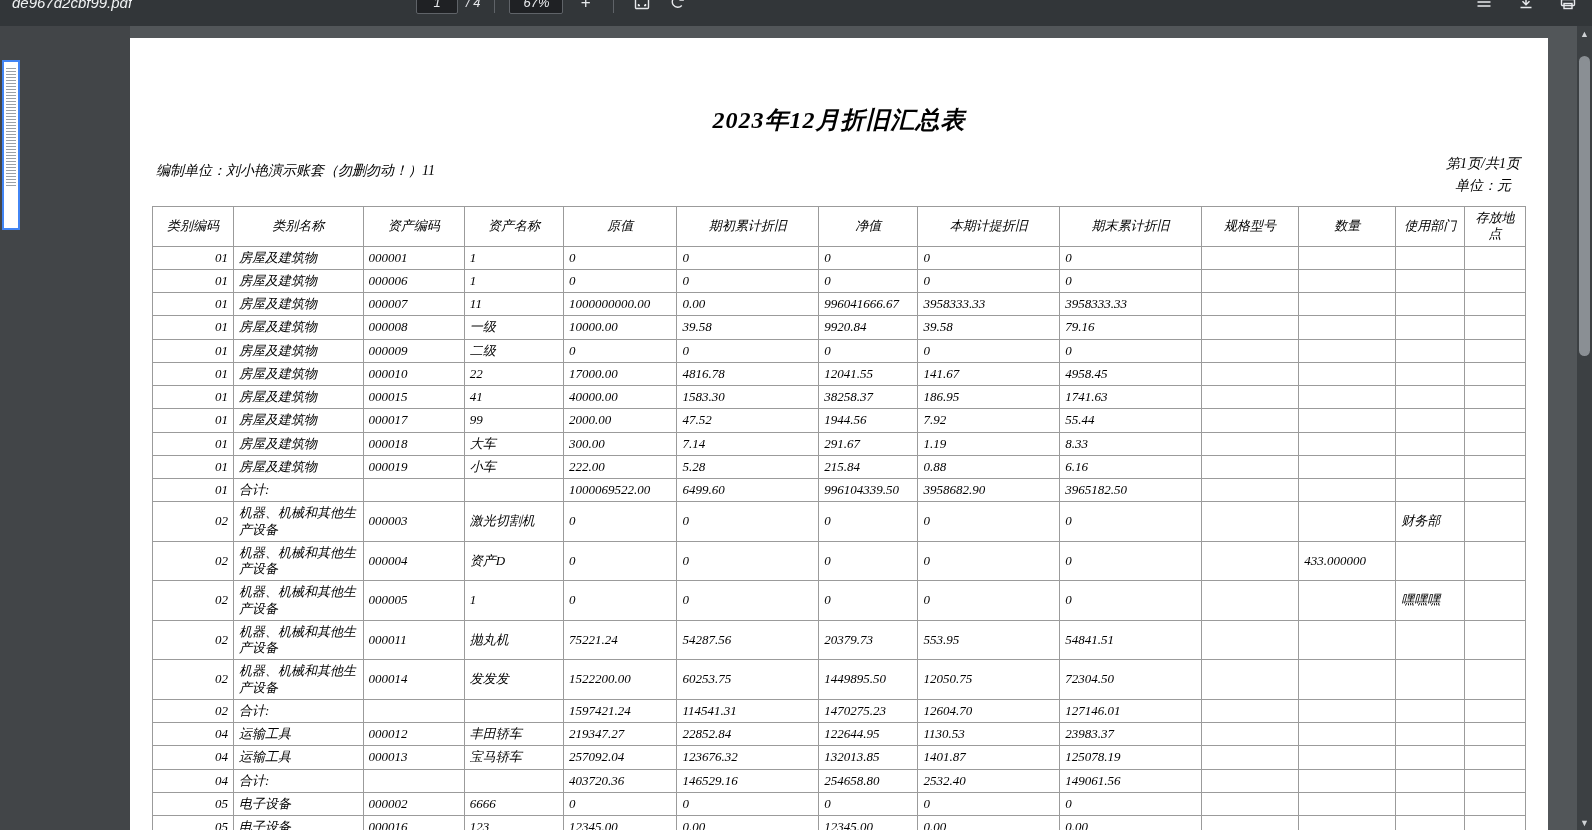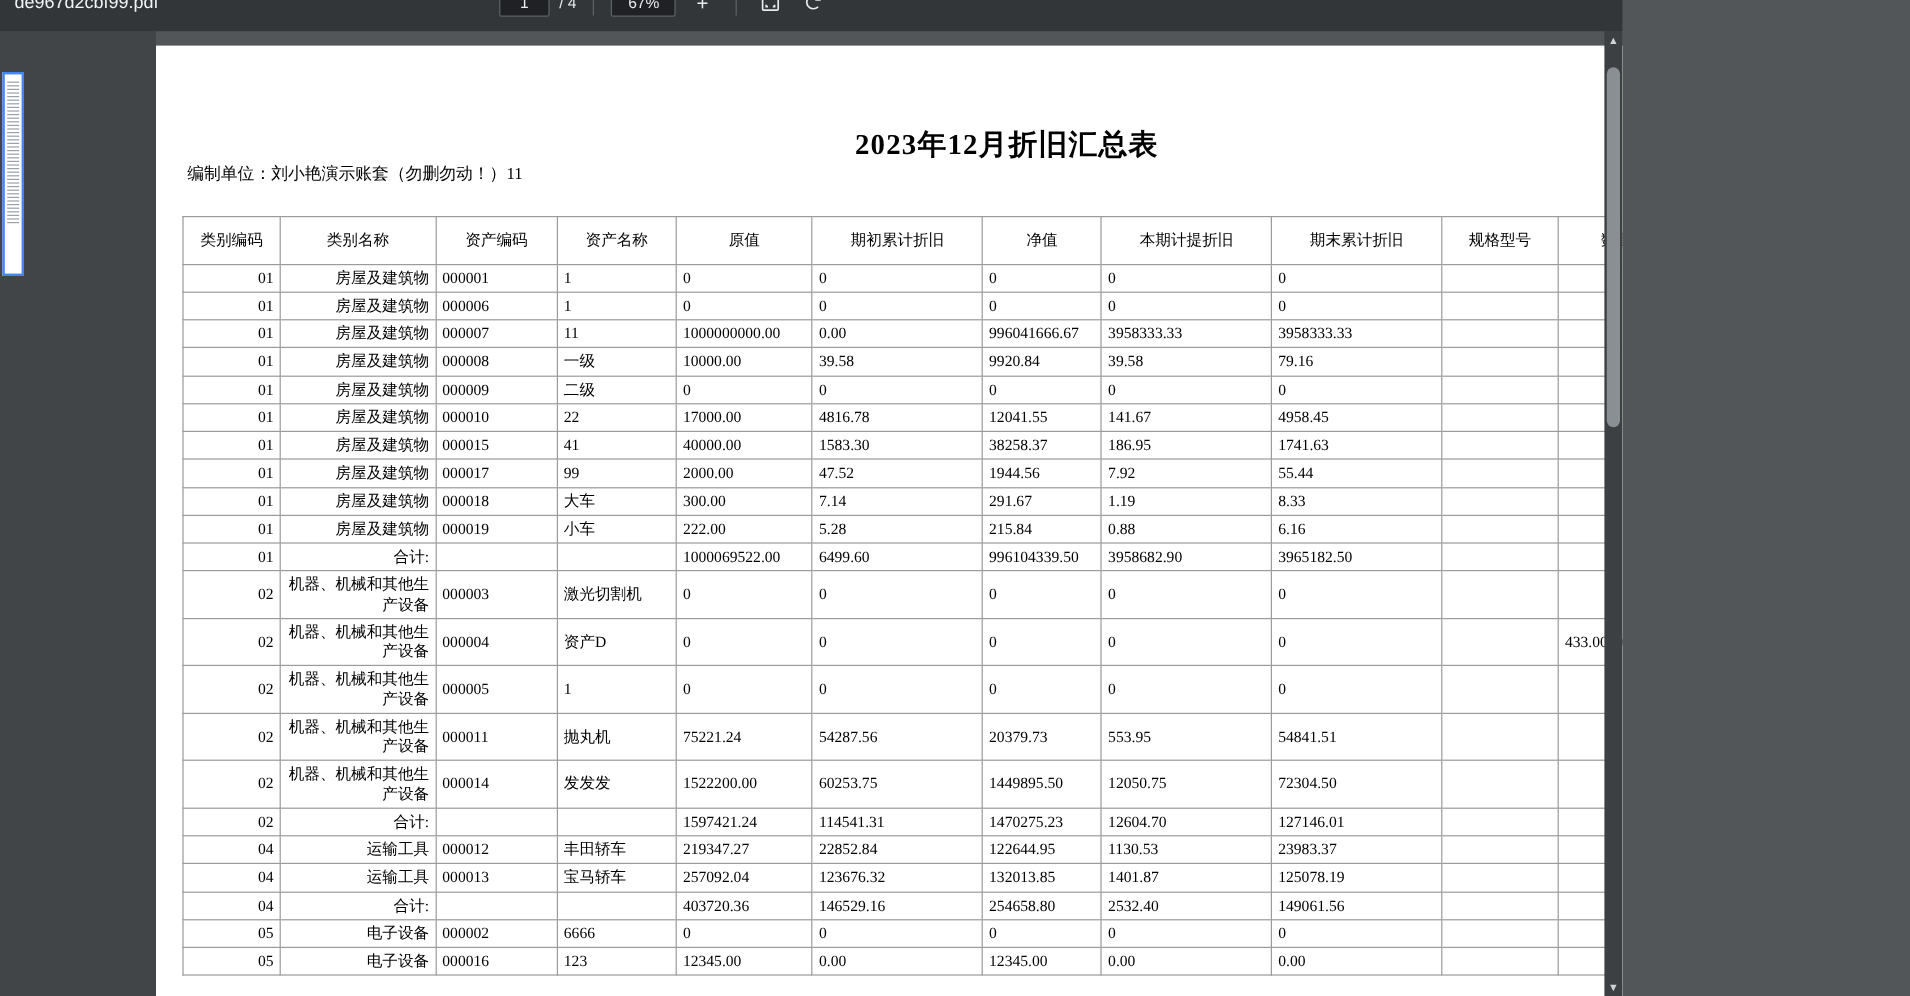--- a/index.html
+++ b/index.html
@@ -5,23 +5,24 @@
   * { box-sizing: border-box; }
   html, body {
     margin: 0; padding: 0;
     width: 1592px; height: 830px;
     overflow: hidden;
     background: #525659;
     font-family: "Liberation Sans", sans-serif;
   }
   #app {
     position: relative;
-    width: 1352px; height: 830px;
+    width: 1592px; height: 830px;
     background: #525659;
     overflow: hidden;
+    font-style: italic;
   }
 
   
   .toolbar {
     position: absolute;
     top: -22px; left: 0;
     width: 1592px; height: 48px;
     background: #323639;
     display: flex;
     align-items: center;
@@ -123,20 +124,21 @@
     text-align: center;
     font-family: "Liberation Serif", serif;
     font-weight: bold;
     font-size: 24px;
     color: #000;
     margin: 38px 0 0 0;
     letter-spacing: 1px;
   }
   .meta-row {
     position: relative;
+    margin-top: 26px;
     height: 44px;
     font-family: "Liberation Serif", serif;
     font-size: 14px;
     color: #000;
   }
   .meta-left {
     position: absolute; left: 4px; top: 0;
   }
   .meta-right {
     position: absolute; right: 6px; top: -9px;
@@ -164,21 +166,21 @@
     height: 26px;
   }
   table.dep td {
     height: 22px;
     text-align: left;
     white-space: nowrap;
     overflow: hidden;
   }
   table.dep td.c { text-align: right; }
   table.dep tr.tall td { height: 29px; white-space: normal; }
-  table.dep td.wrap { white-space: normal; text-align: right; }
+  table.dep td.wrap { white-space: normal; text-align: left; }
 
   
   .scroll-track {
     position: absolute;
     top: 26px; right: 0;
     width: 15px; height: 804px;
     background: #3c4043;
     z-index: 15;
   }
   .scroll-thumb {

